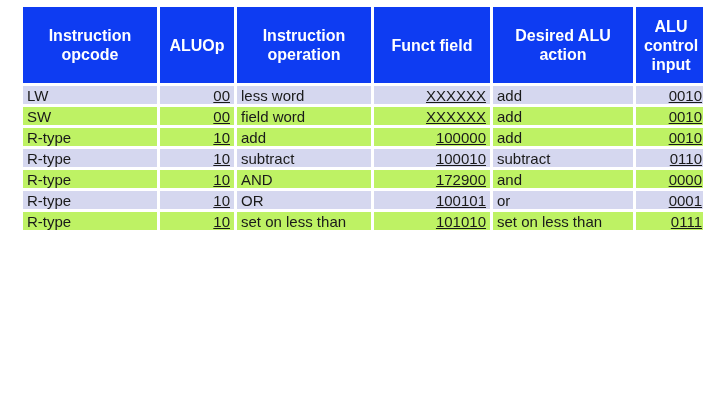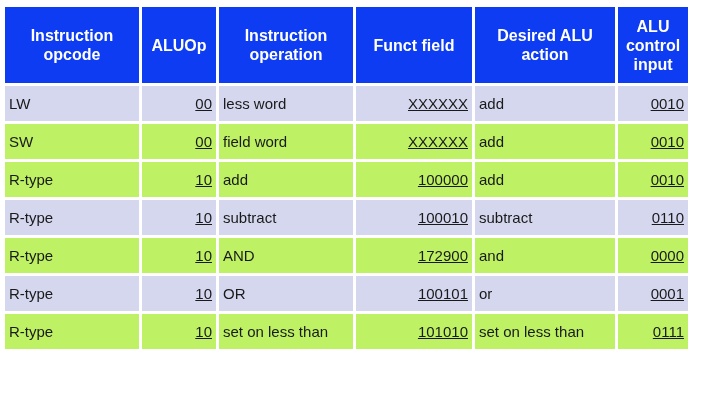--- a/index.html
+++ b/index.html
@@ -8,21 +8,21 @@
     background: #ffffff;
     width: 703px;
     height: 403px;
     overflow: hidden;
     font-family: "Liberation Sans", sans-serif;
   }
   .table-wrap {
     width: 703px;
     height: 403px;
     box-sizing: border-box;
-    padding: 4px 2px;
+    padding: 4px 20px;
   }
   table.alu-table {
     border-collapse: separate;
     border-spacing: 3px;
     table-layout: fixed;
     width: 689px;
   }
   table.alu-table th {
     background: #0e3cf2;
     color: #ffffff;
@@ -31,21 +31,21 @@
     line-height: 19px;
     text-align: center;
     vertical-align: middle;
     height: 72px;
     padding: 2px 4px;
   }
   table.alu-table td {
     font-size: 15px;
     color: #1a1a1a;
     vertical-align: middle;
-    height: 35px;
+    height: 18px;
     padding: 0 4px;
     white-space: nowrap;
     margin-top: 20px;
   }
   table.alu-table tr.odd td  { background: #d5d7ef; }
   table.alu-table tr.even td { background: #bef264; }
   td.align-left   { text-align: left; padding-left: 8px; }
   td.align-center { text-align: right; text-decoration: underline; }
   
   col.c0 { width: 134px; }

